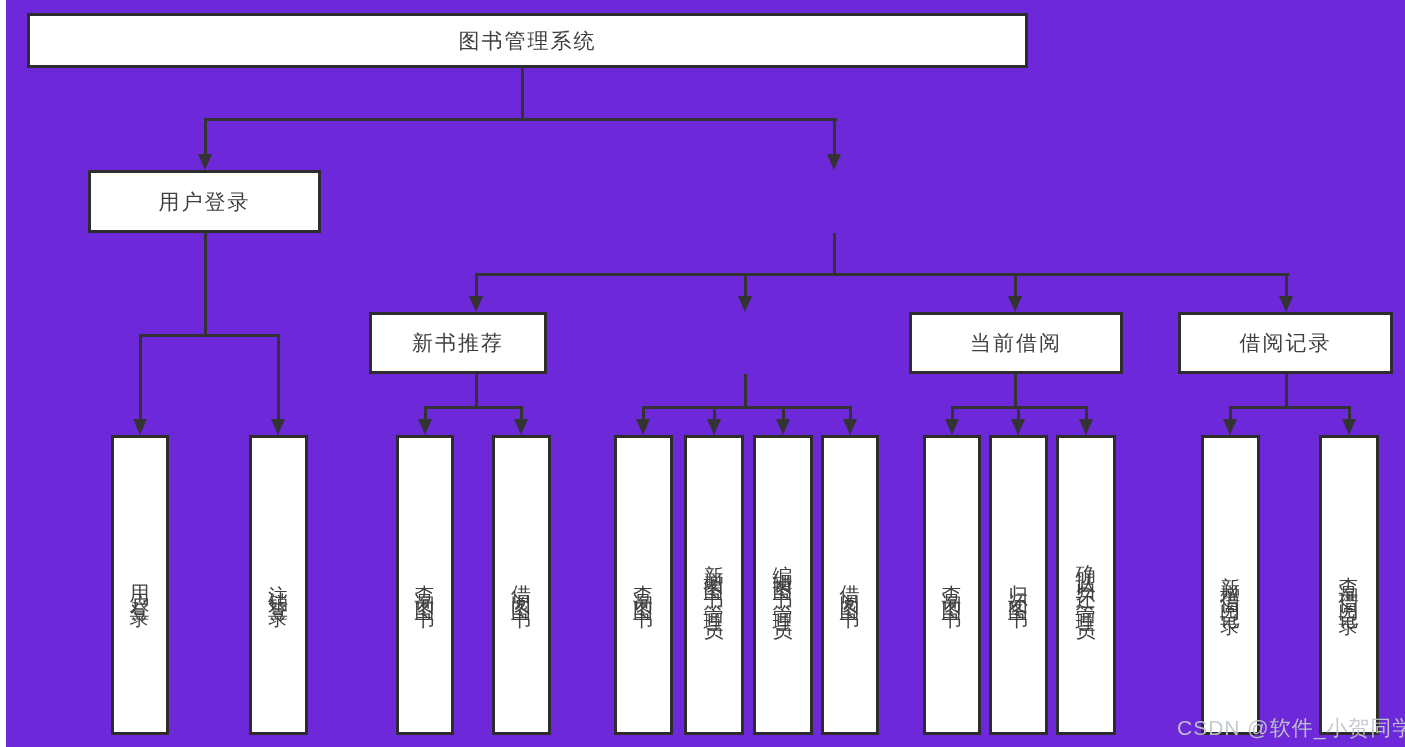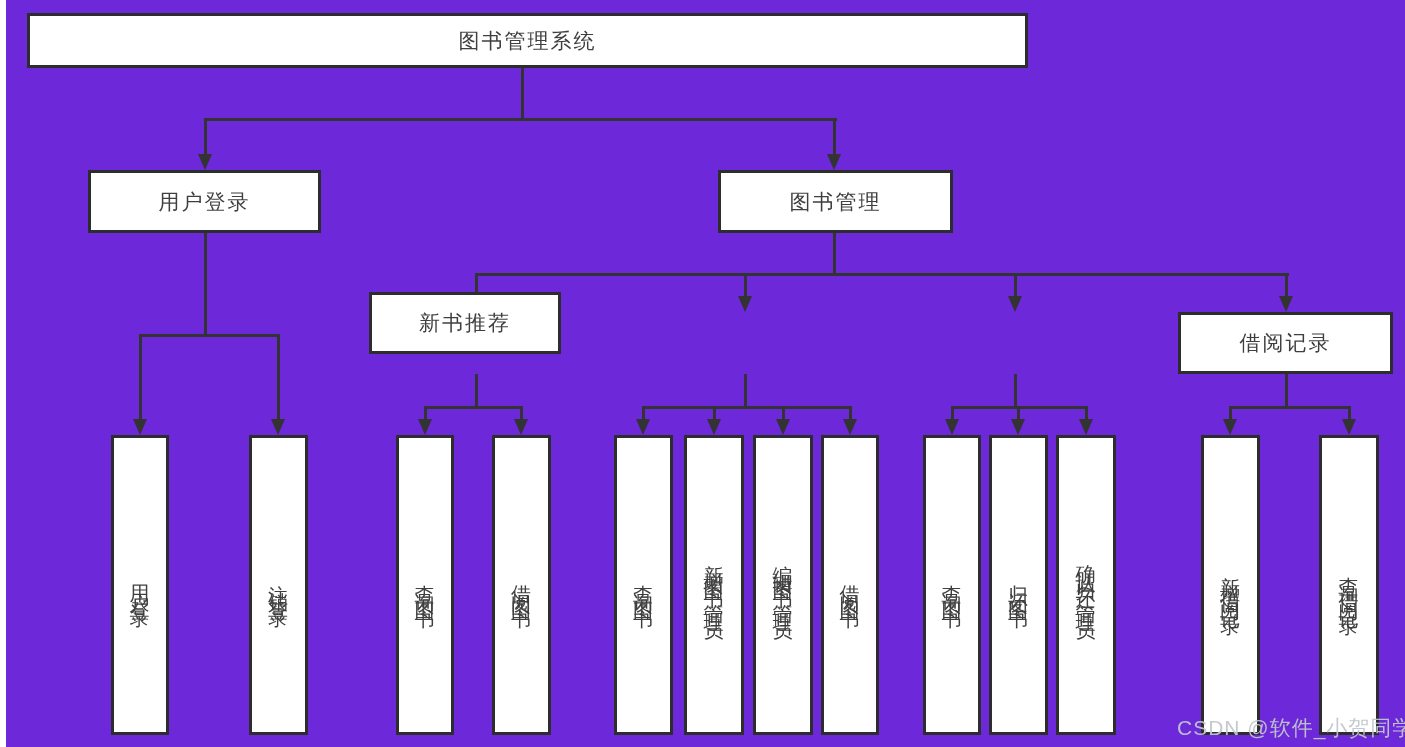--- a/index.html
+++ b/index.html
@@ -39,44 +39,44 @@
   <div class="line" style="left:515px;top:68px;width:3px;height:52px"></div>
   <div class="line" style="left:198px;top:118px;width:633px;height:3px"></div>
   <div class="line" style="left:198px;top:118px;width:3px;height:38px"></div>
   <div class="arrow" style="left:192px;top:154px"></div>
   <div class="line" style="left:827px;top:118px;width:3px;height:38px"></div>
   <div class="arrow" style="left:821px;top:154px"></div>
 
   <div class="box" style="left:82px;top:170px;width:233px;height:63px">
     <span class="hlabel">用户登录</span>
   </div>
-  <div class="box" style="left:712px;top:170px;width:235px;height:63px">
-    <span class="hlabel">图书管理</span>
-  </div>
 
   <div class="line" style="left:198px;top:233px;width:3px;height:103px"></div>
   <div class="line" style="left:133px;top:334px;width:141px;height:3px"></div>
   <div class="line" style="left:133px;top:334px;width:3px;height:86px"></div>
   <div class="arrow" style="left:127px;top:419px"></div>
   <div class="line" style="left:271px;top:334px;width:3px;height:86px"></div>
   <div class="arrow" style="left:265px;top:419px"></div>
 
   <div class="line" style="left:827px;top:233px;width:3px;height:42px"></div>
   <div class="line" style="left:469px;top:273px;width:814px;height:3px"></div>
   <div class="line" style="left:469px;top:273px;width:3px;height:26px"></div>
   <div class="arrow" style="left:463px;top:296px"></div>
   <div class="line" style="left:738px;top:273px;width:3px;height:26px"></div>
   <div class="arrow" style="left:732px;top:296px"></div>
   <div class="line" style="left:1008px;top:273px;width:3px;height:26px"></div>
   <div class="arrow" style="left:1002px;top:296px"></div>
   <div class="line" style="left:1279px;top:273px;width:3px;height:26px"></div>
   <div class="arrow" style="left:1273px;top:296px"></div>
 
-  <div class="box" style="left:363px;top:292px;width:192px;height:62px">
+  <div class="box" style="left:363px;top:312px;width:178px;height:62px">
     <span class="hlabel">新书推荐</span>
+  </div>
+  <div class="box" style="left:903px;top:312px;width:214px;height:62px">
+    <span class="hlabel">当前借阅</span>
   </div>
   <div class="box" style="left:1172px;top:312px;width:215px;height:62px">
     <span class="hlabel">借阅记录</span>
   </div>
 
   <div class="line" style="left:469px;top:374px;width:3px;height:34px"></div>
   <div class="line" style="left:418px;top:406px;width:99px;height:3px"></div>
   <div class="line" style="left:418px;top:406px;width:3px;height:14px"></div>
   <div class="arrow" style="left:412px;top:419px"></div>
   <div class="line" style="left:514px;top:406px;width:3px;height:14px"></div>

